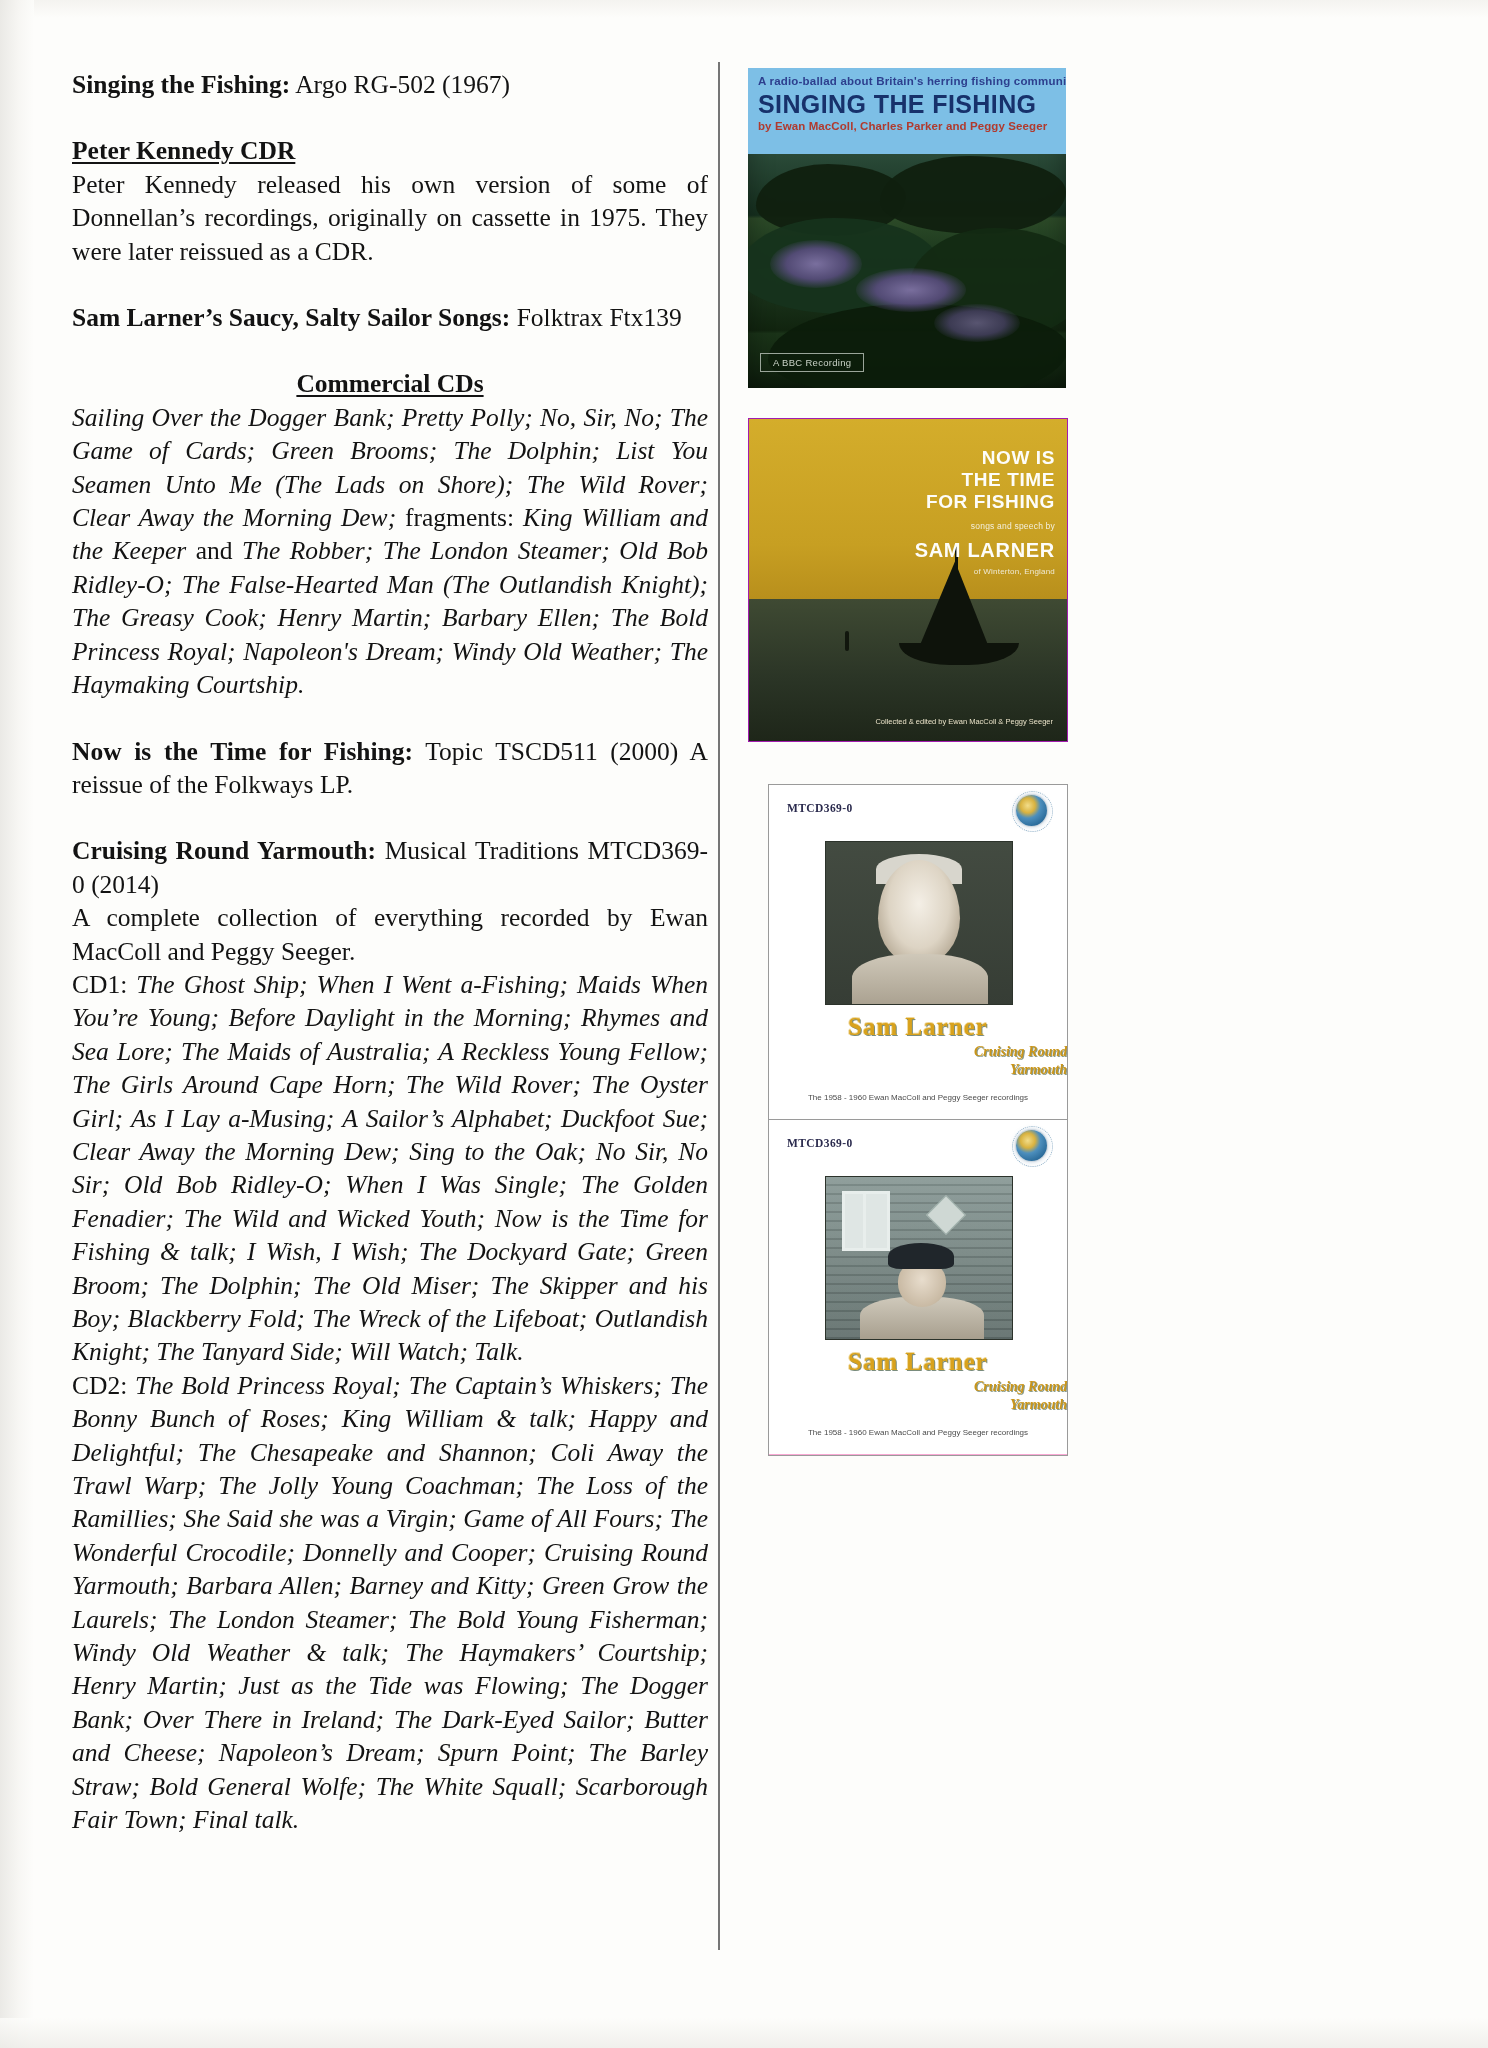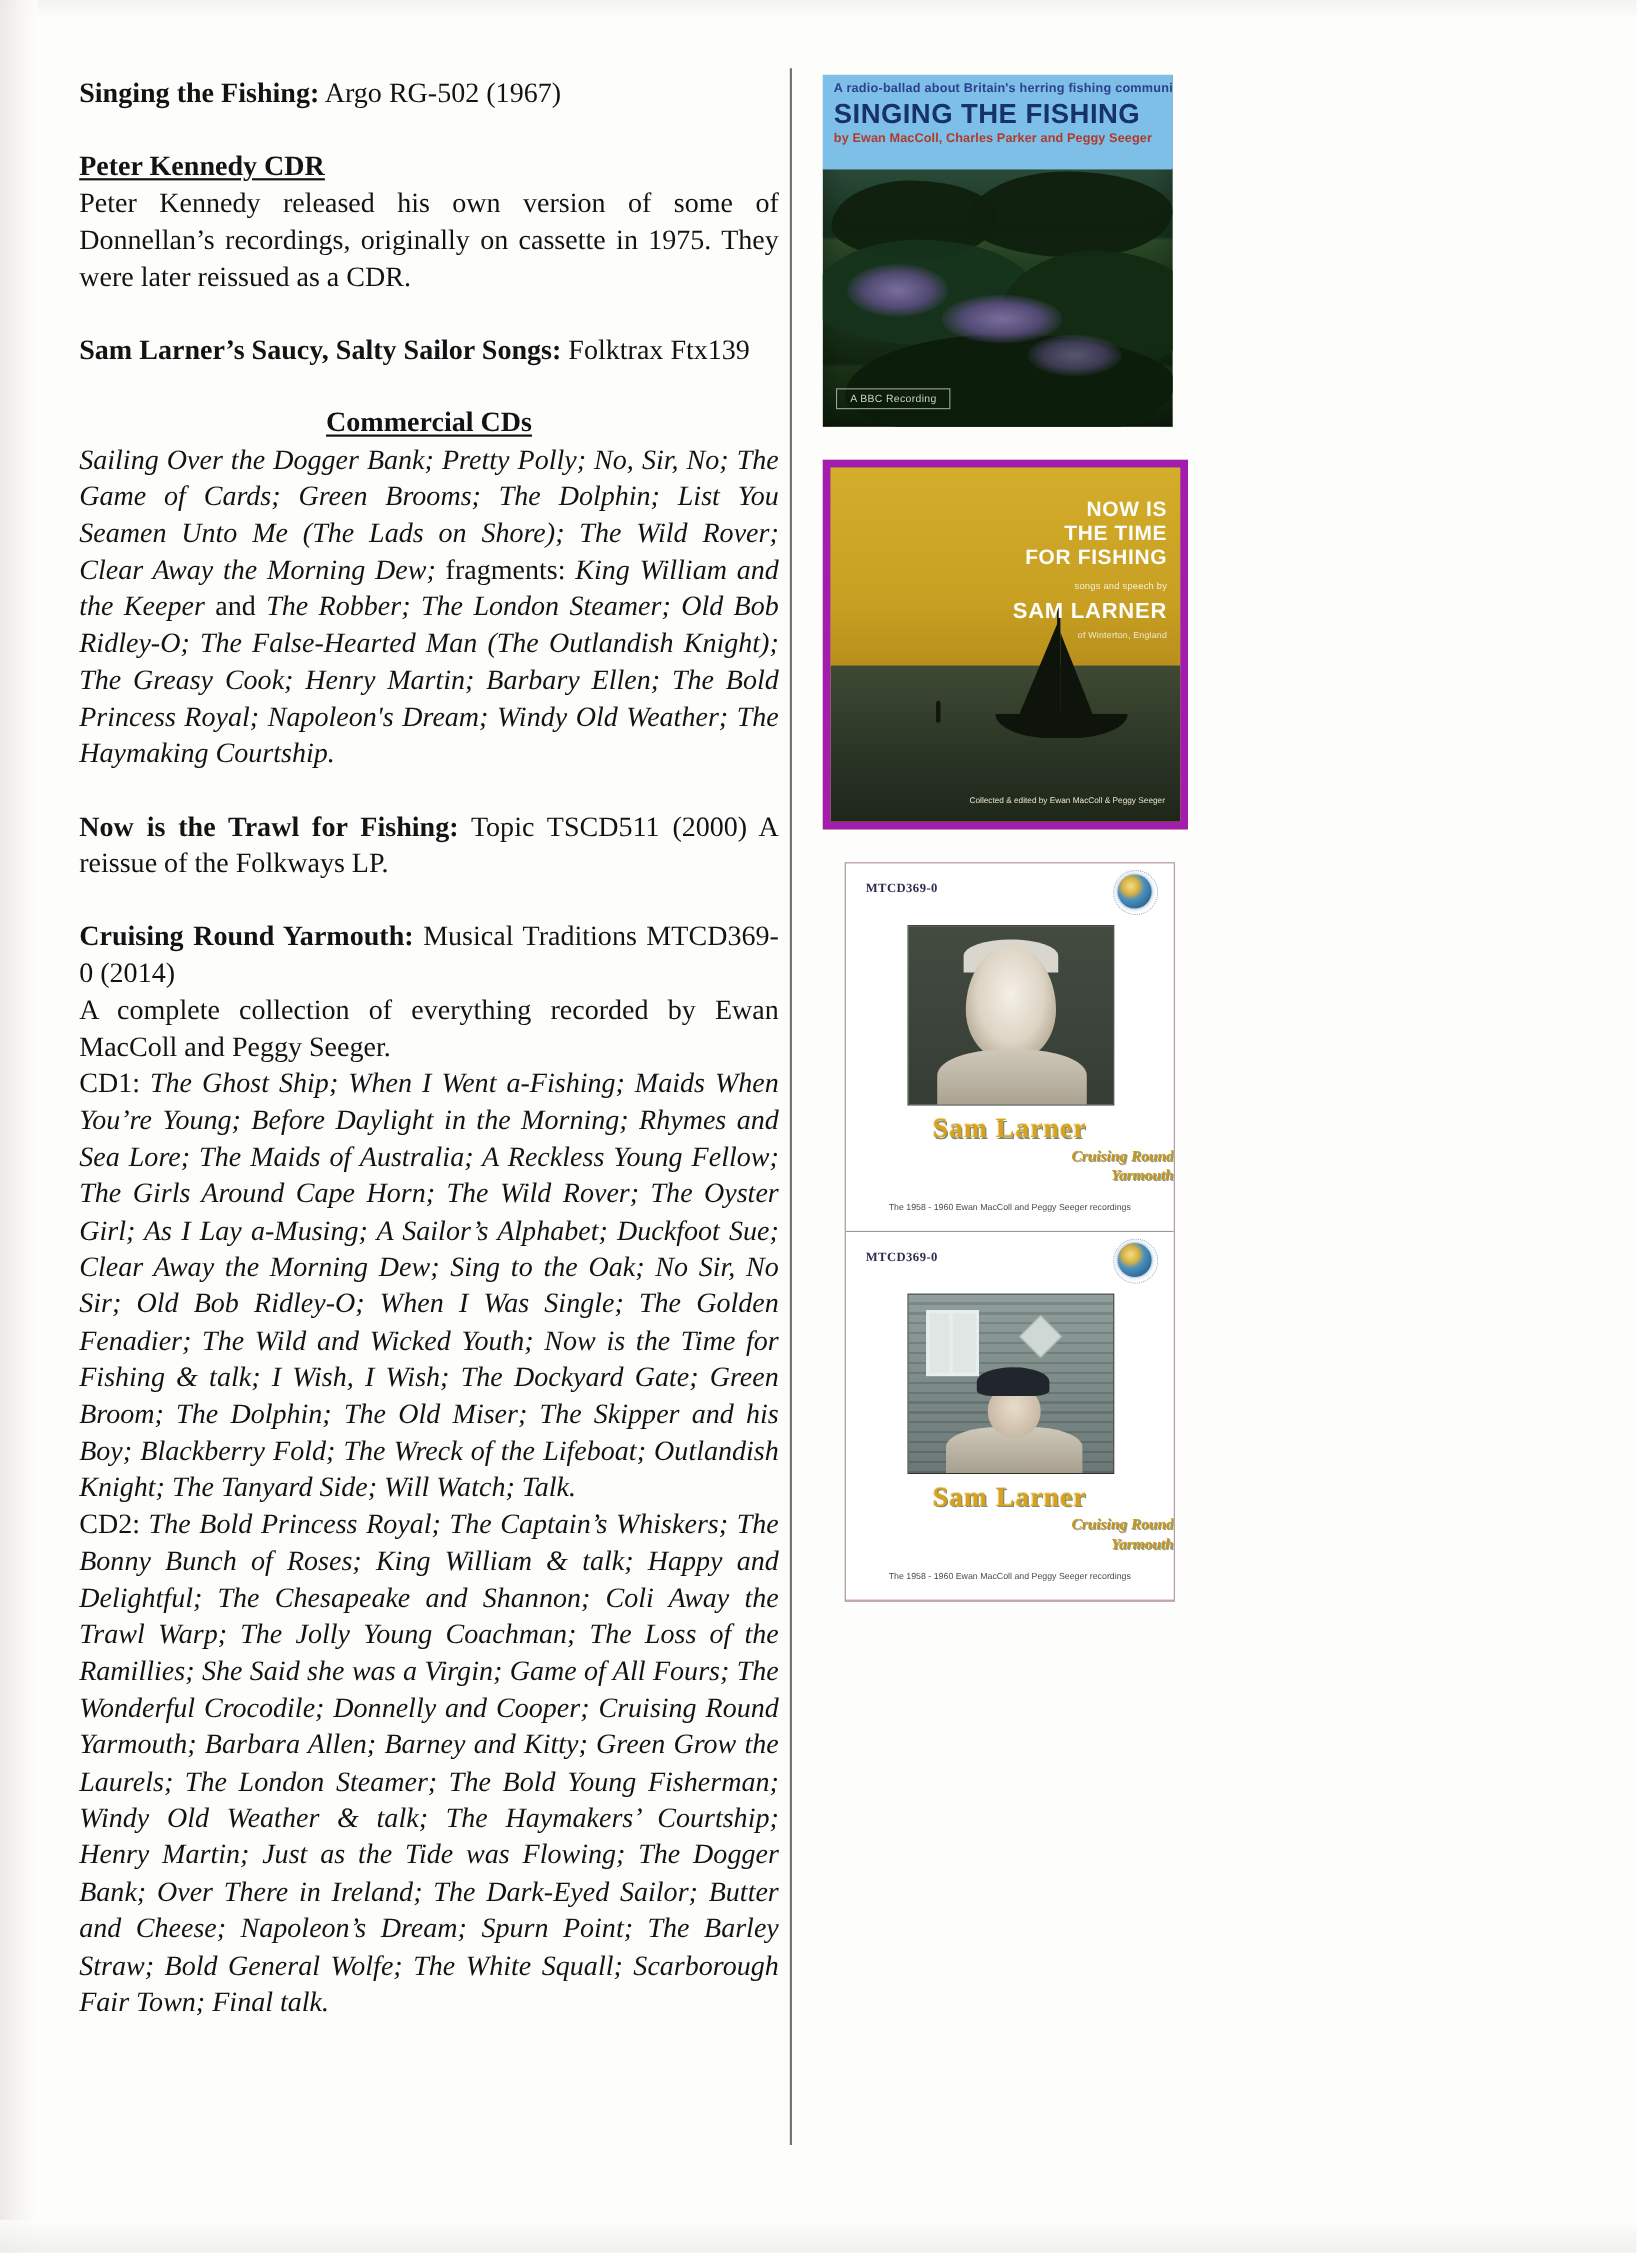--- a/index.html
+++ b/index.html
@@ -151,21 +151,21 @@
     letter-spacing: .3px;
   }
 
   
   #cover-now-is-the-time {
     left: 4px;
     top: 418px;
     width: 318px;
     height: 322px;
     background: #c9a227;
-    border: 7px solid #a21caf;
+    border: 1px solid #a21caf;
   }
   #cover-now-is-the-time .ntf-sky {
     position: absolute; left:0; top:0; width:100%; height:56%;
     background: linear-gradient(to bottom, #d4ad2b 0%, #c79f22 70%, #b88f1c 100%);
   }
   #cover-now-is-the-time .ntf-sea {
     position: absolute; left:0; top:56%; width:100%; height:44%;
     background: linear-gradient(to bottom, #3f4a33 0%, #2b3526 55%, #1e2619 100%);
   }
   #cover-now-is-the-time .ntf-text {
@@ -428,21 +428,21 @@
     <p class="para gap center">
       <span class="u">Commercial CDs</span>
     </p>
 
     <p class="para tight">
       <span class="i">Sailing Over the Dogger Bank; Pretty Polly; No, Sir, No; The Game of Cards; Green Brooms; The Dolphin; List You Seamen Unto Me (The Lads on Shore); The Wild Rover; Clear Away the Morning Dew;</span>
       <span>fragments:</span><span class="i"> King William and the Keeper</span><span> and </span><span class="i">The Robber; The London Steamer; Old Bob Ridley-O; The False-Hearted Man (The Outlandish Knight); The Greasy Cook; Henry Martin; Barbary Ellen; The Bold Princess Royal; Napoleon's Dream; Windy Old Weather; The Haymaking Courtship.</span>
     </p>
 
     <p class="para gap">
-      <span class="b">Now is the Trawl for Fishing:</span><span> Topic TSCD511 (2000) A reissue of the Folkways LP.</span>
+      <span class="b">Now is the Time for Fishing:</span><span> Topic TSCD511 (2000) A reissue of the Folkways LP.</span>
     </p>
 
     <p class="para gap">
       <span class="b">Cruising Round Yarmouth:</span><span> Musical Traditions MTCD369-0 (2014)</span>
     </p>
     <p class="para tight">A complete collection of everything recorded by Ewan MacColl and Peggy Seeger.</p>
     <p class="para tight">
       <span>CD1:</span><span class="i"> The Ghost Ship; When I Went a-Fishing; Maids When You’re Young; Before Daylight in the Morning; Rhymes and Sea Lore; The Maids of Australia; A Reckless Young Fellow; The Girls Around Cape Horn; The Wild Rover; The Oyster Girl; As I Lay a-Musing; A Sailor’s Alphabet; Duckfoot Sue; Clear Away the Morning Dew; Sing to the Oak; No Sir, No Sir; Old Bob Ridley-O; When I Was Single; The Golden Fenadier; The Wild and Wicked Youth; Now is the Time for Fishing &amp; talk; I Wish, I Wish; The Dockyard Gate; Green Broom; The Dolphin; The Old Miser; The Skipper and his Boy; Blackberry Fold; The Wreck of the Lifeboat; Outlandish Knight; The Tanyard Side; Will Watch; Talk.</span>
     </p>
     <p class="para tight">

